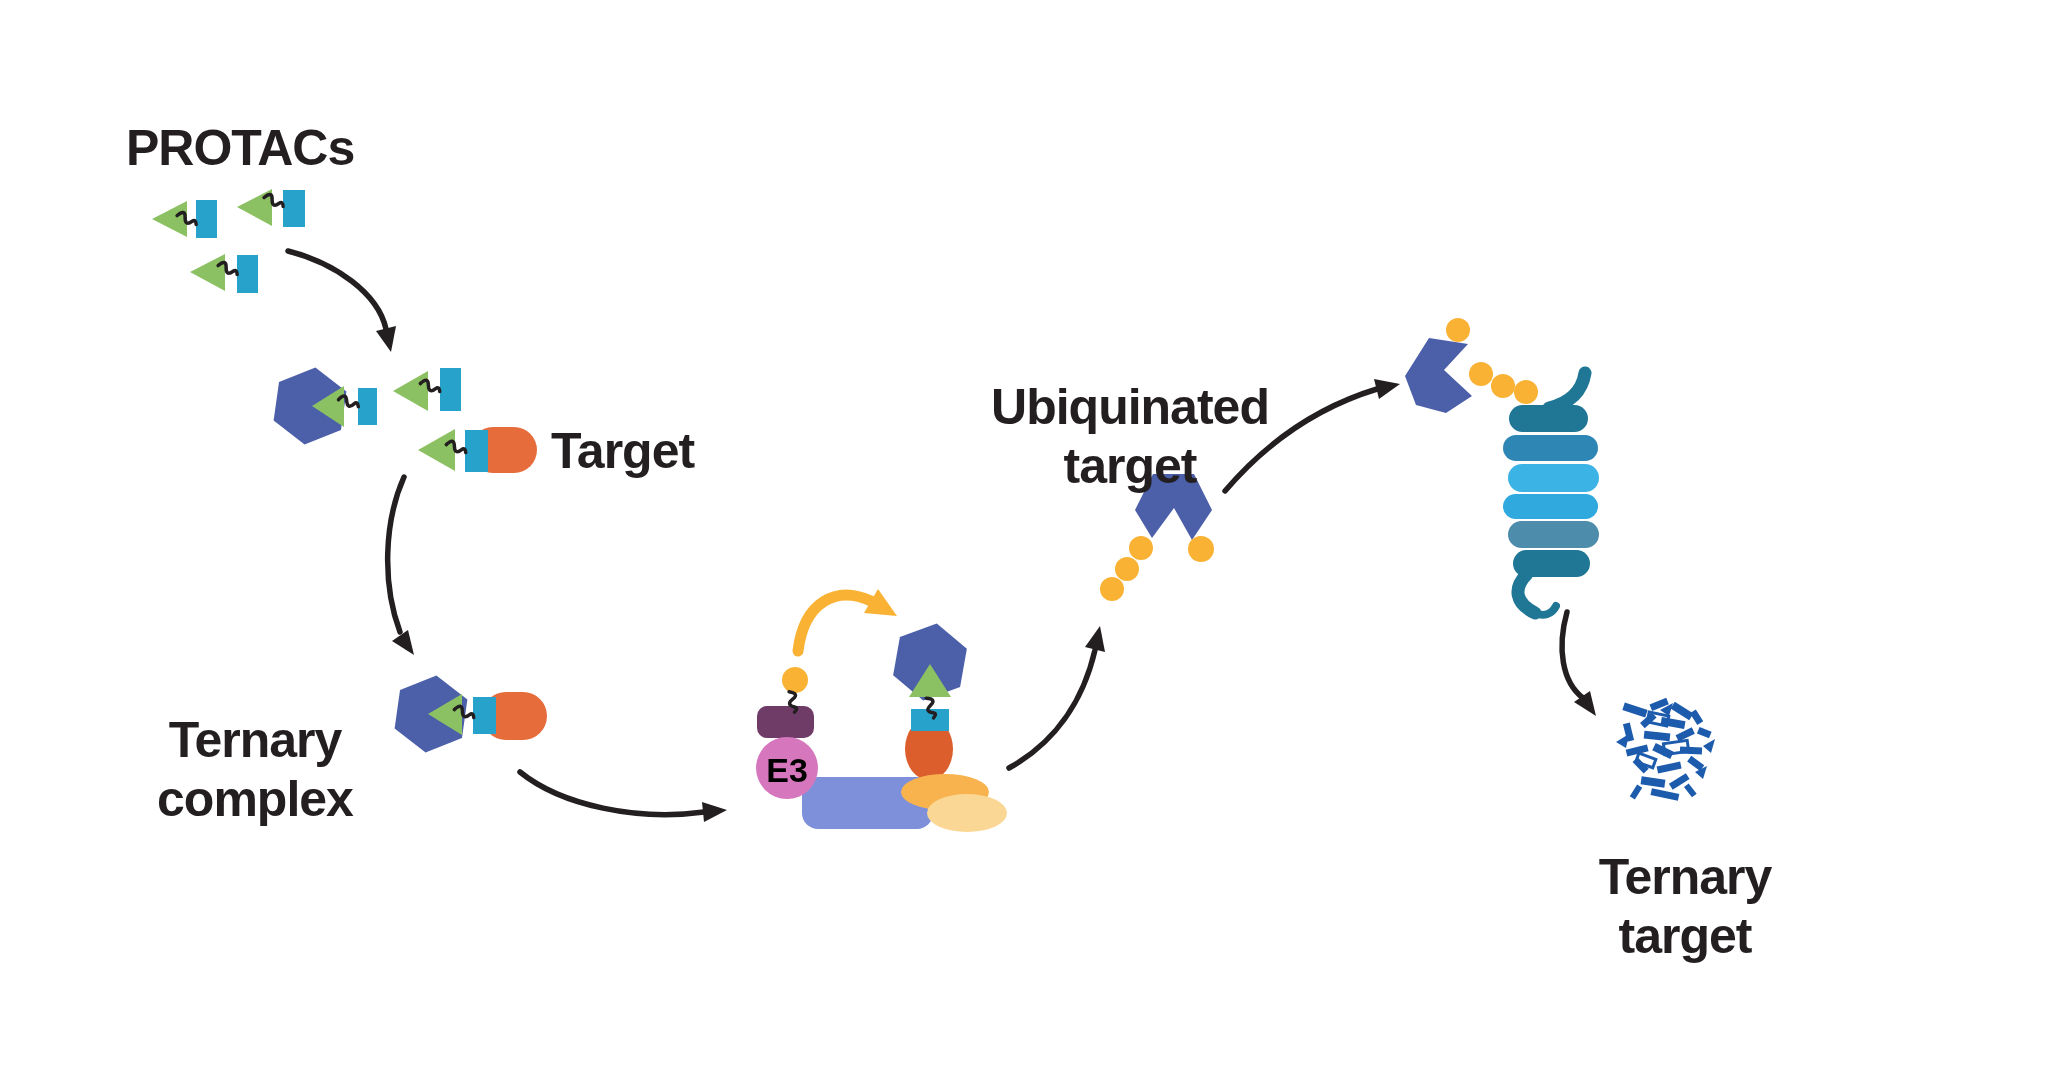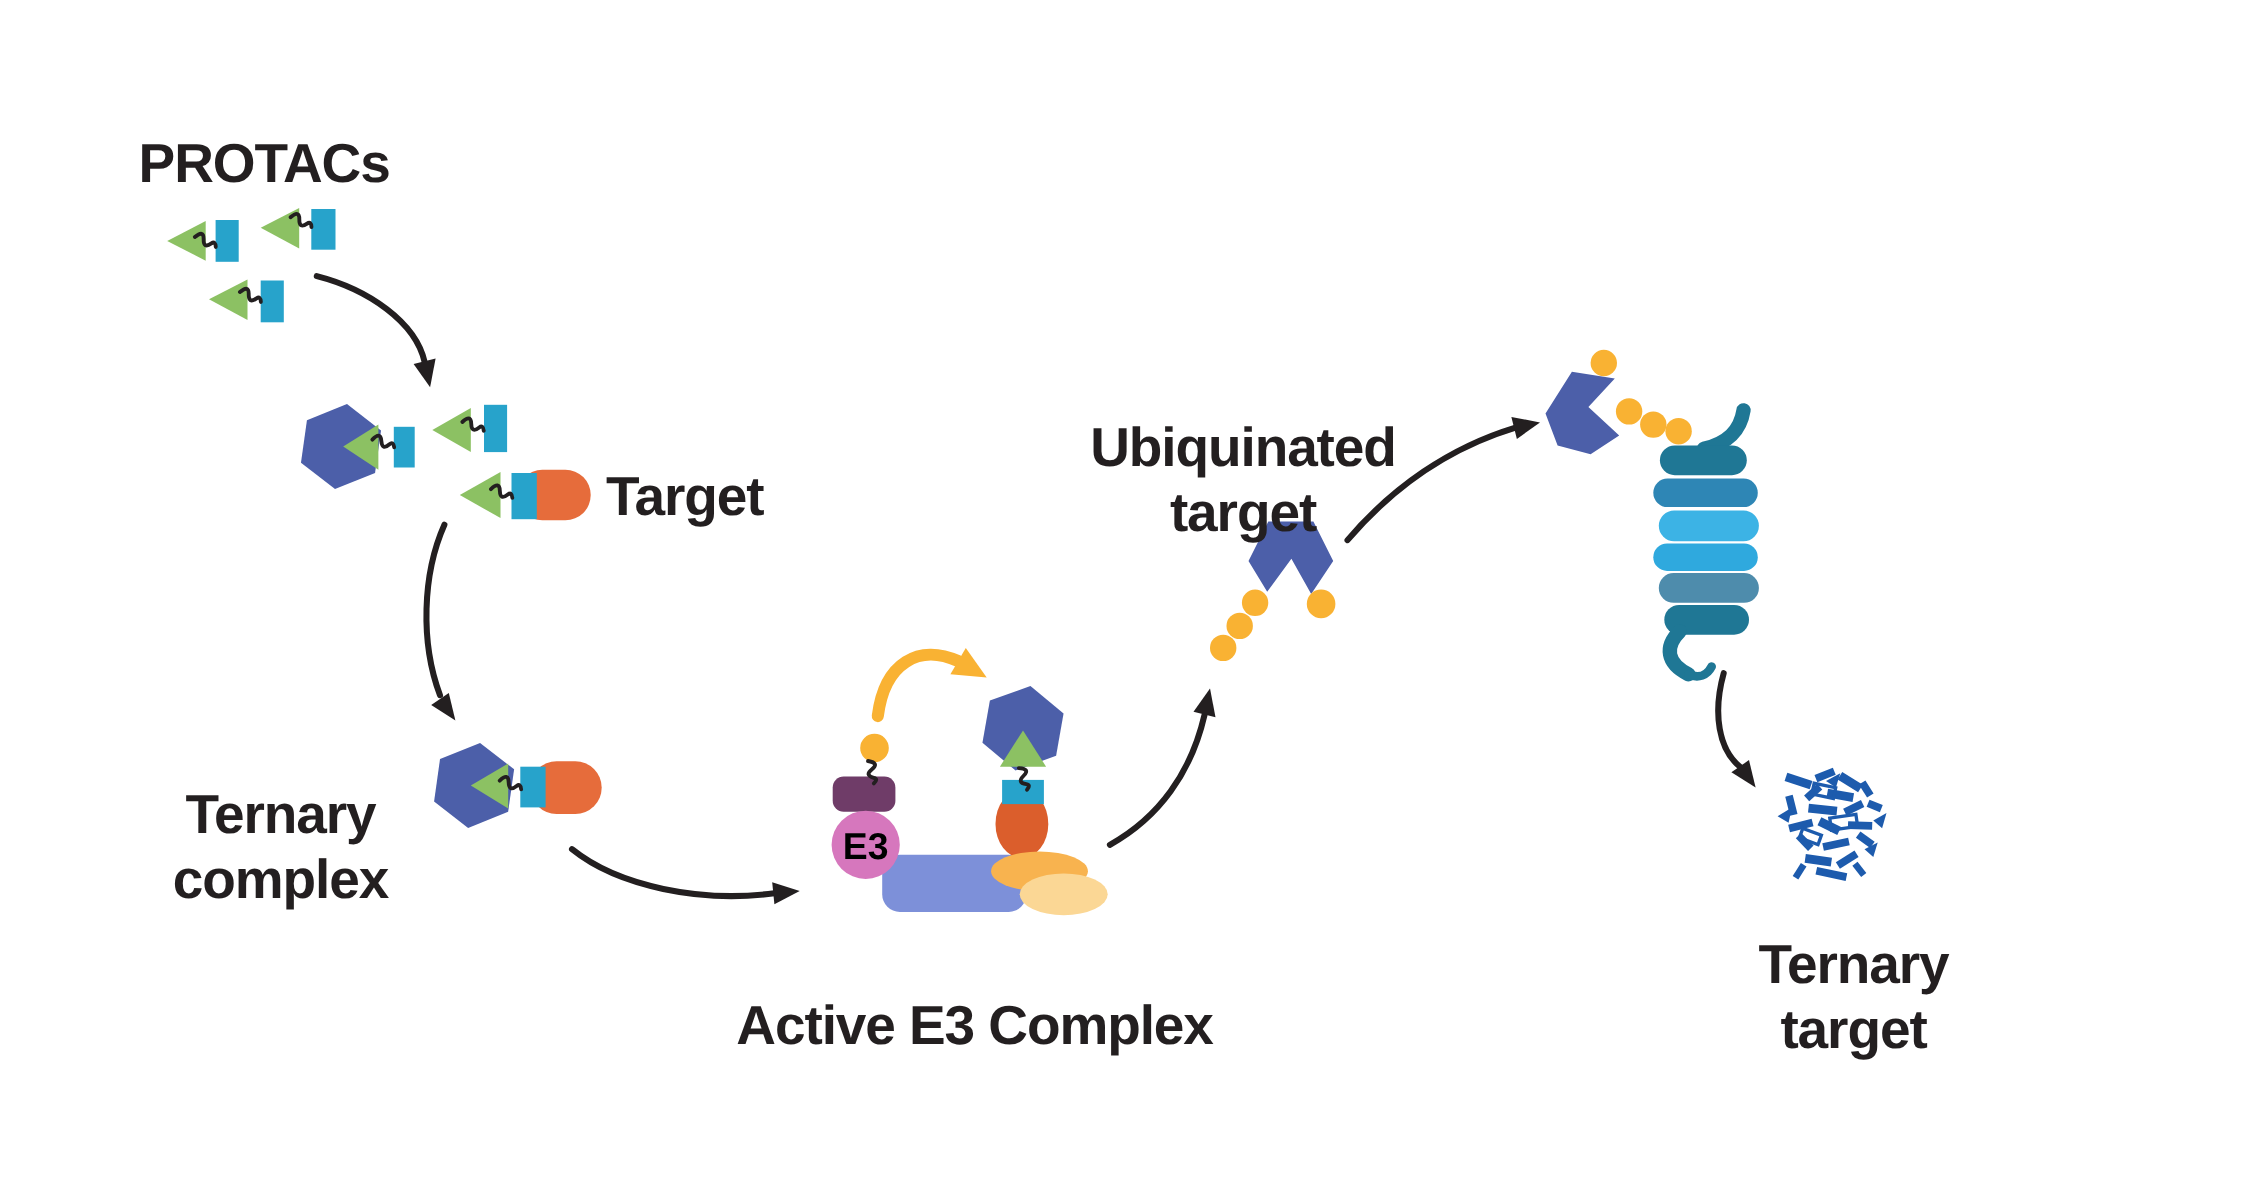--- a/index.html
+++ b/index.html
@@ -164,21 +164,20 @@
   </svg>
 
   <div class="label" style="left:126px; top:119px;">PROTACs</div>
 
 
   <div class="label" style="left:551px; top:422px;">Target</div>
 
   <div class="label centered" style="left:105px; top:670px; width:300px;">Ternary
 complex</div>
 
-  <div class="label centered" style="left:636px; top:862px; width:500px;">Active E3 Complex</div>
 
   <div class="e3-label" style="left:752px; top:751px; width:70px;">E3</div>
 
   <div class="label centered" style="left:955px; top:337px; width:350px;">Ubiquinated
 target</div>
 
 
   <div class="label centered" style="left:1535px; top:807px; width:300px;">Ternary
 target</div>
 

